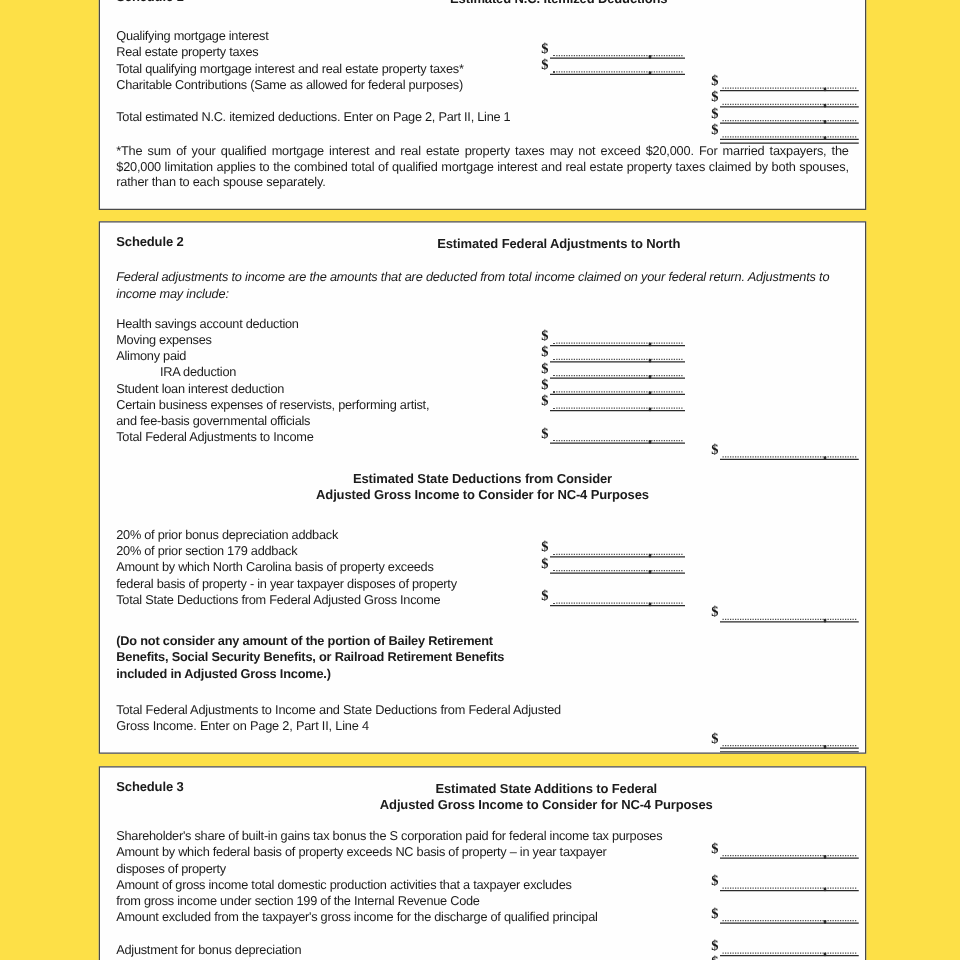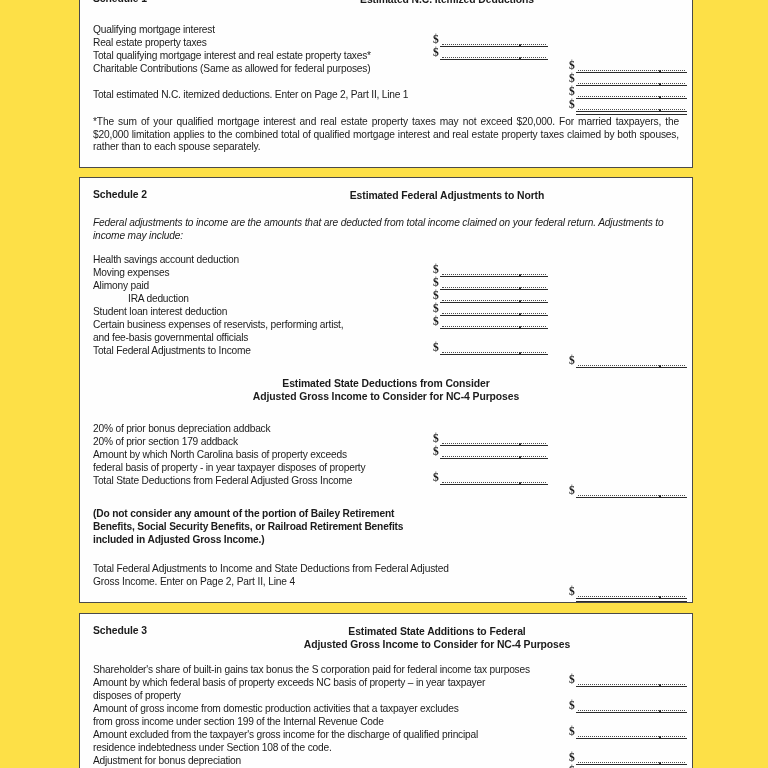--- a/index.html
+++ b/index.html
@@ -357,31 +357,30 @@
 
       <div class="item-label" style="left:13px; top:63px;">Amount by which federal basis of property exceeds NC basis of property – in year taxpayer</div>
       <div class="item-label" style="left:13px; top:76px;">disposes of property</div>
       <div class="money col-right" style="top:87px;">
         <span class="dollar">$</span>
         <span class="dots"></span>
         <span class="dec" style="left:90px;"></span>
         <span class="rule"></span>
       </div>
 
-      <div class="item-label" style="left:13px; top:89px;">Amount of gross income from domestic production activities that a taxpayer excludes</div>
+      <div class="item-label" style="left:13px; top:89px;">Amount of gross income total domestic production activities that a taxpayer excludes</div>
       <div class="item-label" style="left:13px; top:102px;">from gross income under section 199 of the Internal Revenue Code</div>
       <div class="money col-right" style="top:113px;">
         <span class="dollar">$</span>
         <span class="dots"></span>
         <span class="dec" style="left:90px;"></span>
         <span class="rule"></span>
       </div>
 
       <div class="item-label" style="left:13px; top:115px;">Amount excluded from the taxpayer's gross income for the discharge of qualified principal</div>
-      <div class="item-label" style="left:13px; top:128px;">residence indebtedness under Section 108 of the code.</div>
       <div class="money col-right" style="top:139px;">
         <span class="dollar">$</span>
         <span class="dots"></span>
         <span class="dec" style="left:90px;"></span>
         <span class="rule"></span>
       </div>
 
       <div class="item-label" style="left:13px; top:141px;">Adjustment for bonus depreciation</div>
       <div class="money col-right" style="top:152px;">
         <span class="dollar">$</span>

